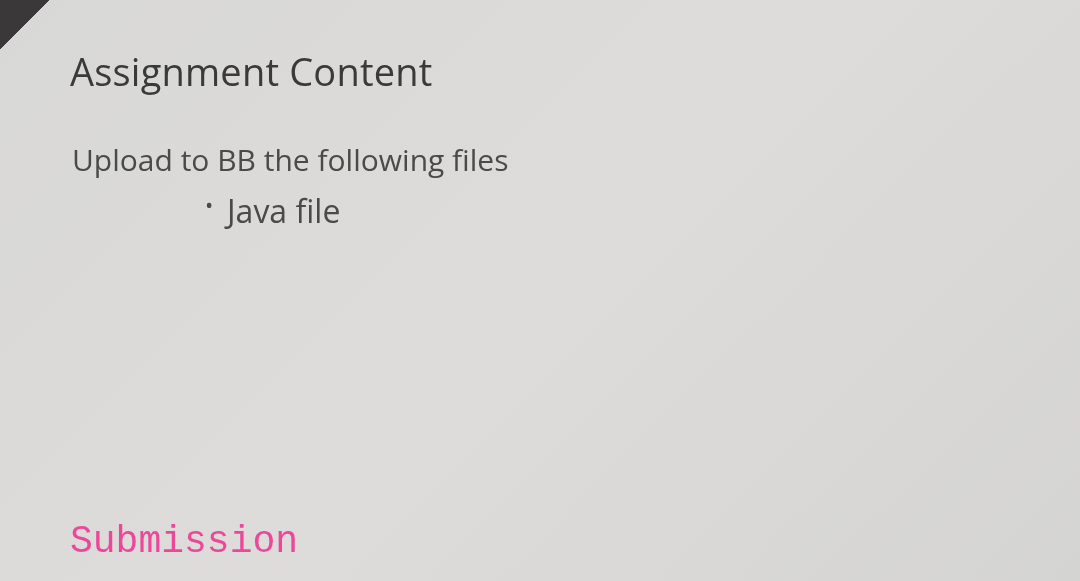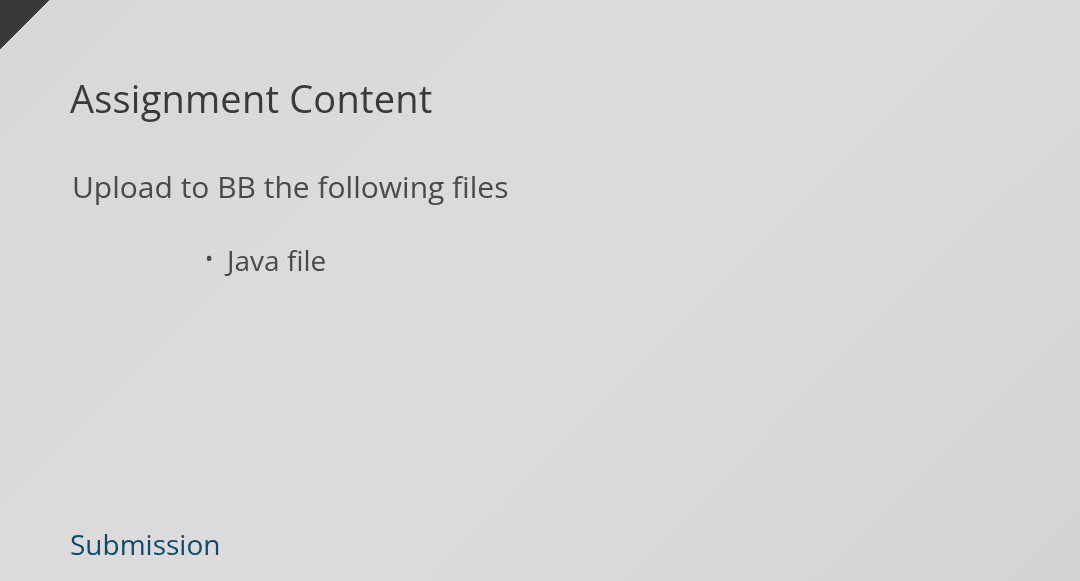--- a/index.html
+++ b/index.html
@@ -10,64 +10,65 @@
     body {
       width: 1080px;
       height: 581px;
       background: linear-gradient(135deg, #3a3838 0%, #3a3838 3%, #d8d8d6 3%, #dedcdb 50%, #d4d4d2 100%);
       font-family: "Segoe UI", "Open Sans", Arial, sans-serif;
       color: #3a3a3a;
       overflow: hidden;
       position: relative;
     }
     .page {
-      padding: 72px 70px 0 70px;
+      padding: 45px 70px 0 70px;
       background: transparent;
     }
     .heading-primary {
       font-size: 38px;
       font-weight: 400;
       color: #3a3a3a;
       margin-bottom: 42px;
       letter-spacing: 0.2px;
     }
     .intro-text {
       font-size: 30px;
       font-weight: 400;
       color: #4a4a4a;
-      margin-bottom: 30px;
+      margin-bottom: 4px;
       padding-left: 2px;
     }
     .bullet-list {
       list-style: none;
       padding-left: 135px;
       margin-bottom: 60px;
     }
     .bullet-list li {
-      font-size: 28px;
+      font-size: 32px;
       color: #4a4a4a;
       line-height: 1.7;
       position: relative;
       padding-left: 22px;
     }
     .bullet-list li::before {
       content: "•";
       position: absolute;
       left: 0;
       font-size: 22px;
       color: #4a4a4a;
       top: 2px;
     }
     .heading-secondary {
-      font-size: 28px;
+      font-size: 38px;
       font-weight: 400;
-      color: #0c4a6e;
+      color: #ec4899;
       position: absolute;
       bottom: 18px;
       left: 70px;
+      font-family: Liberation Mono, monospace;
     }
   </style>
 </head>
 <body>
 
 <div class="page">
   <h1 class="heading-primary">Assignment Content</h1>
   <p class="intro-text">Upload to BB the following files</p>
   <ul class="bullet-list">
     <li>Java file</li>

